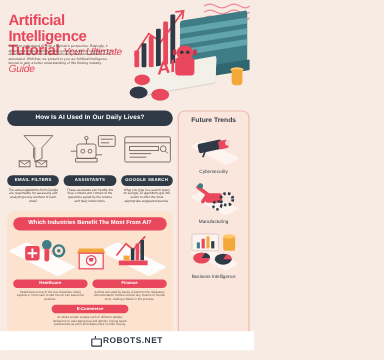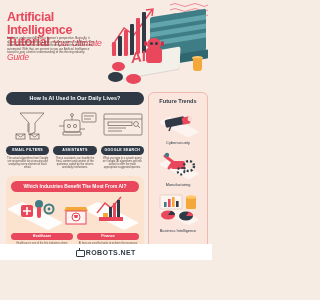--- a/index.html
+++ b/index.html
@@ -1,21 +1,21 @@
 <!DOCTYPE html>
 <html><head>
 <meta charset="utf-8">
 <style>
   html,body{margin:0;padding:0;}
   body{
     width:212px;height:300px;overflow:hidden;
     font-family:"Liberation Sans", sans-serif;
     background:#f6ece4;
   }
-  .page{position:relative;width:212px;height:260px;background:#f7ebe3;overflow:hidden;}
+  .page{position:relative;width:212px;height:292px;background:#f7ebe3;overflow:hidden;}
 
   
   .squiggle{position:absolute;pointer-events:none;}
 
   
   .hero{position:relative;height:92px;}
   .hero-title{
     position:absolute;left:7px;top:11px;width:104px;
     color:#e8475c;font-weight:bold;font-size:12.5px;line-height:12.5px;
     letter-spacing:-.3px;

